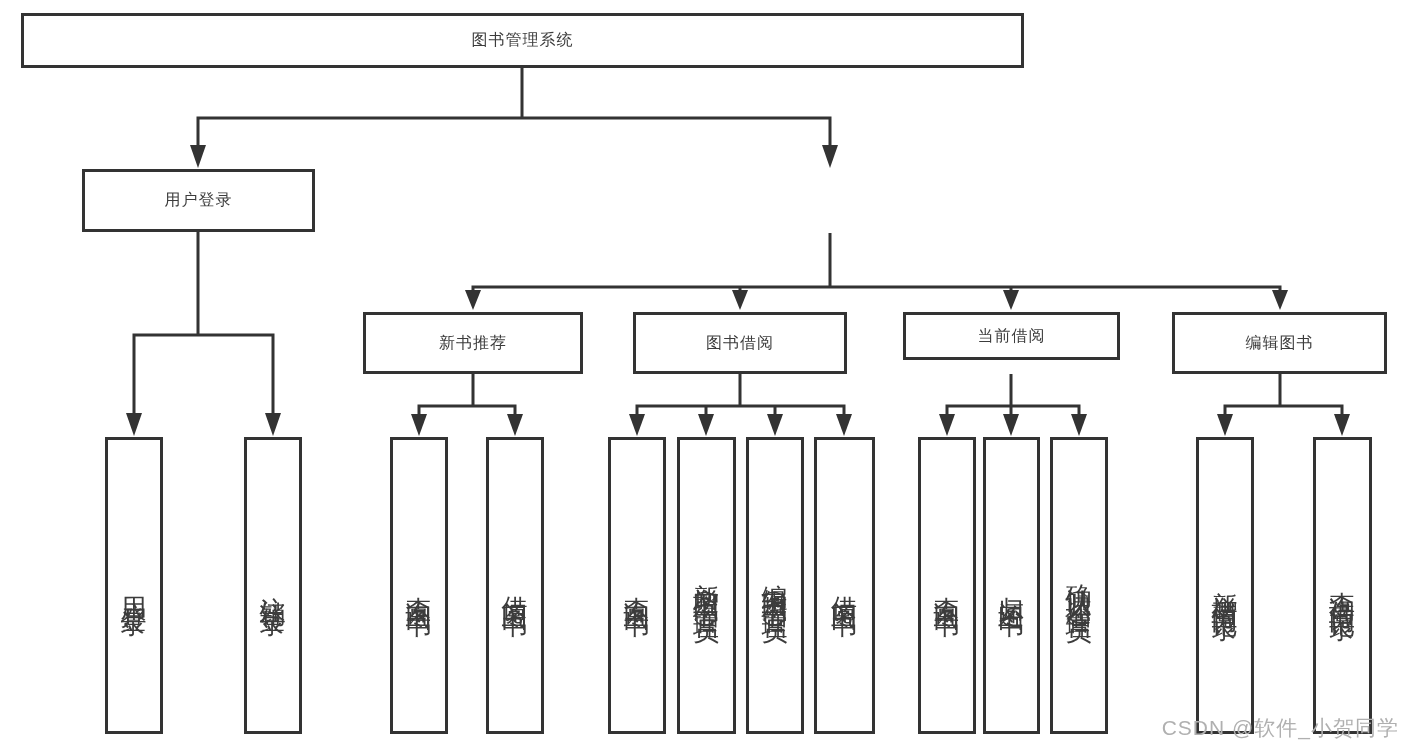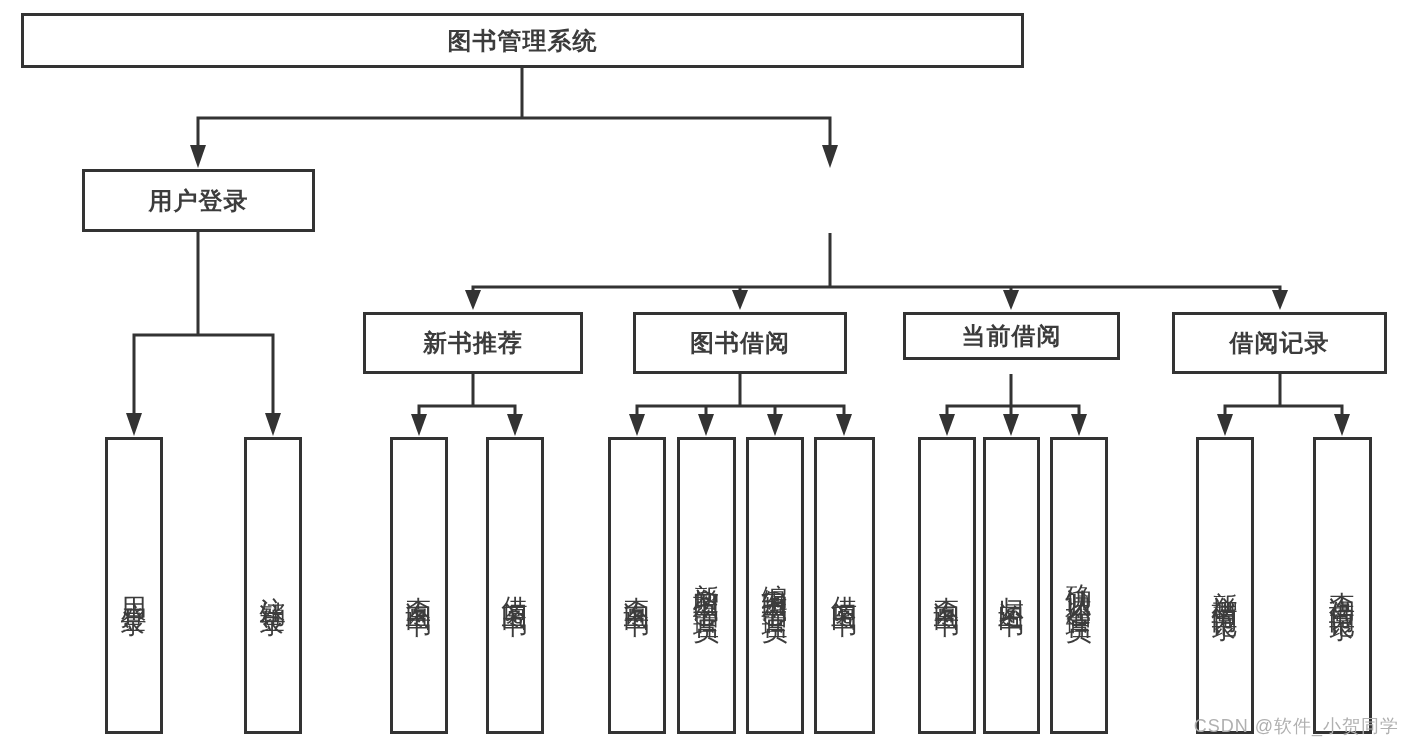--- a/index.html
+++ b/index.html
@@ -23,25 +23,24 @@
     height: 747px;
   }
   .node {
     position: absolute;
     box-sizing: border-box;
     border: 3px solid #333333;
     background: #ffffff;
     display: flex;
     align-items: center;
     justify-content: center;
-    font-size: 24px;
+    font-size: 16px;
     color: #3c3c3c;
     letter-spacing: 1px;
     white-space: nowrap;
-    font-weight: bold;
   }
   .vnode {
     position: absolute;
     box-sizing: border-box;
     border: 3px solid #333333;
     background: #ffffff;
     display: flex;
     align-items: center;
     justify-content: center;
     color: #3c3c3c;
@@ -50,21 +49,21 @@
     writing-mode: vertical-rl;
     text-orientation: mixed;
     font-size: 26px;
     line-height: 1;
     letter-spacing: 5px;
   }
   #watermark {
     position: absolute;
     right: 6px;
     top: 714px;
-    font-size: 18px;
+    font-size: 21px;
     color: #b0b0b0;
     letter-spacing: 1px;
     white-space: nowrap;
   }
 </style>
 </head>
 <body>
 
 <div id="stage">
 
@@ -105,21 +104,21 @@
     </g>
   </svg>
 
   <div class="node" style="left:21px; top:13px; width:1003px; height:55px;">图书管理系统</div>
 
   <div class="node" style="left:82px; top:169px; width:233px; height:63px;">用户登录</div>
 
   <div class="node" style="left:363px; top:312px; width:220px; height:62px;">新书推荐</div>
   <div class="node" style="left:633px; top:312px; width:214px; height:62px;">图书借阅</div>
   <div class="node" style="left:903px; top:312px; width:217px; height:48px;">当前借阅</div>
-  <div class="node" style="left:1172px; top:312px; width:215px; height:62px;">借阅记录</div>
+  <div class="node" style="left:1172px; top:312px; width:215px; height:62px;">编辑图书</div>
 
   <div class="vnode" style="left:105px; top:437px; width:58px; height:297px;">
     <span>用户登录</span>
   </div>
   <div class="vnode" style="left:244px; top:437px; width:58px; height:297px;">
     <span>注销登录</span>
   </div>
 
   <div class="vnode" style="left:390px; top:437px; width:58px; height:297px;">
     <span>查询图书</span>

